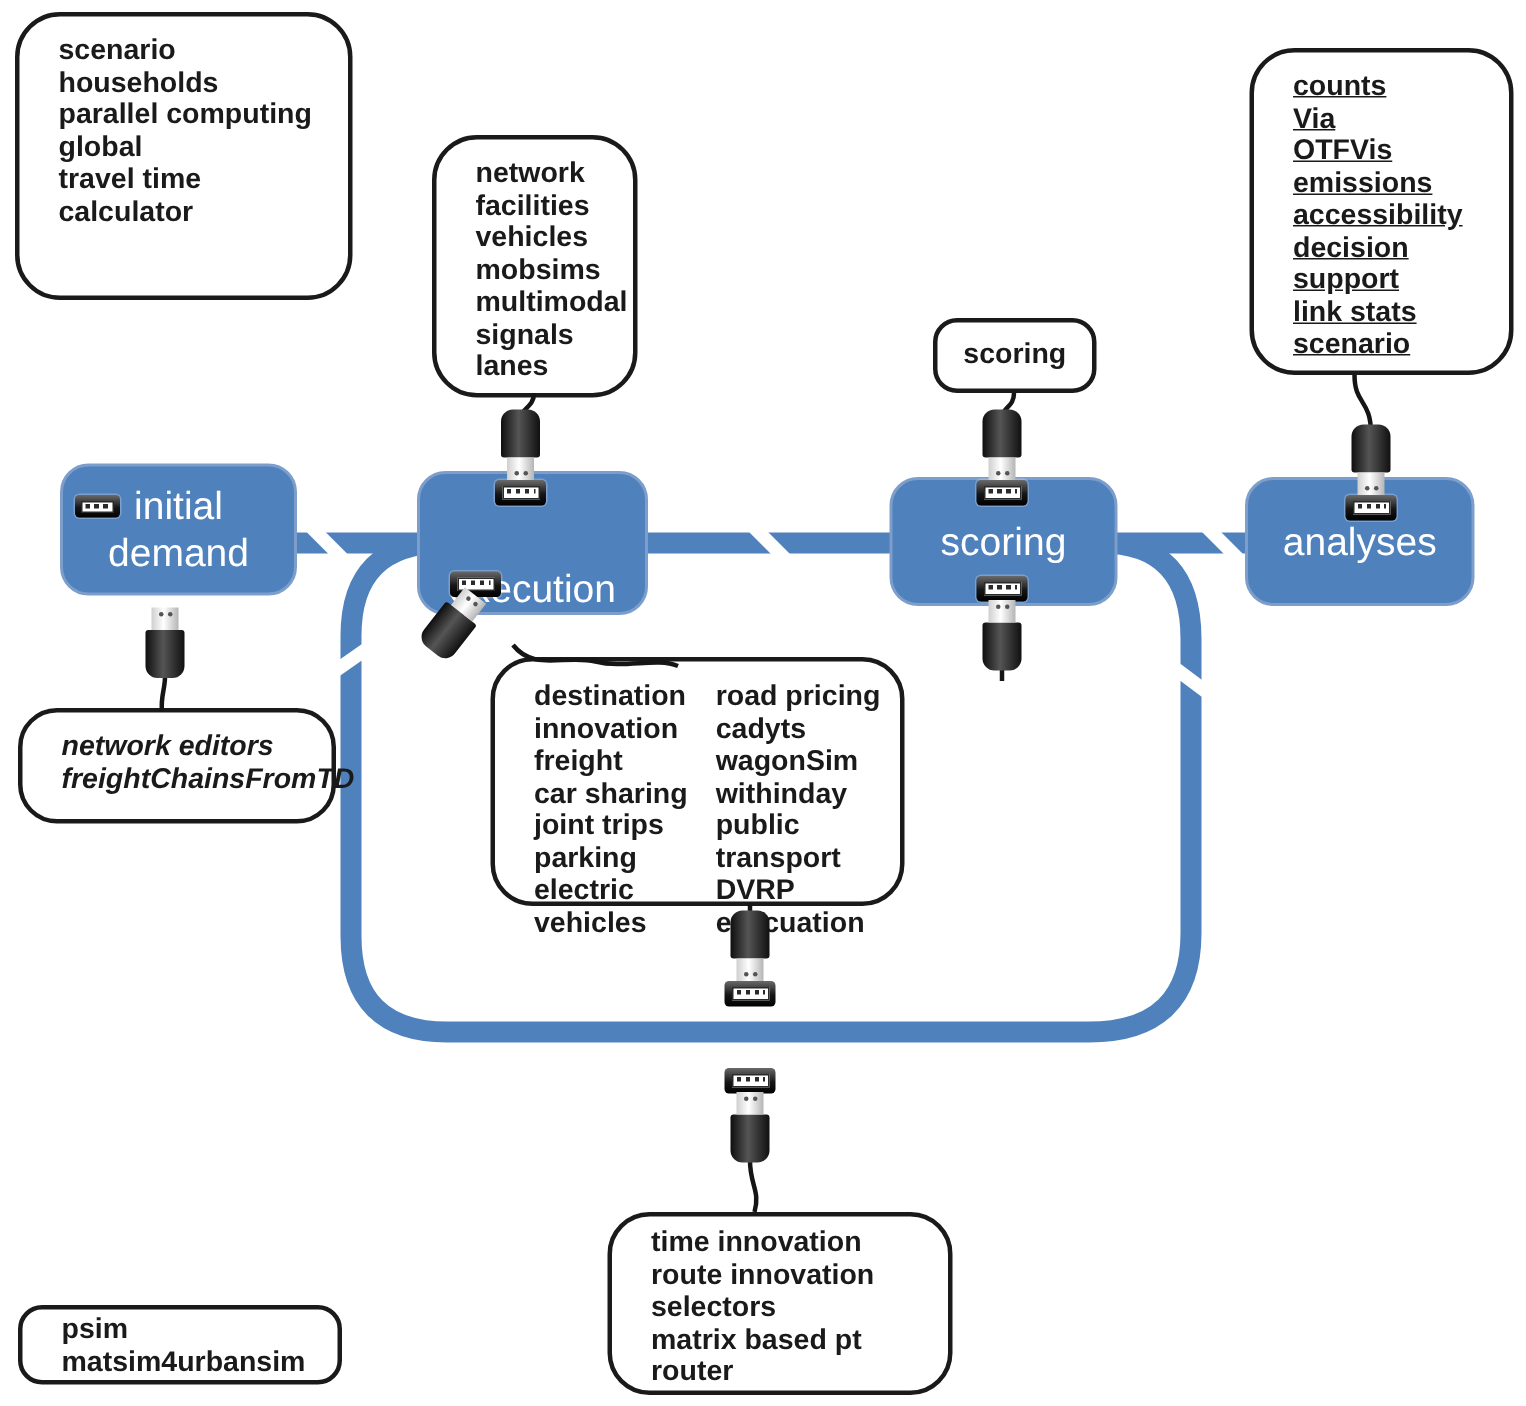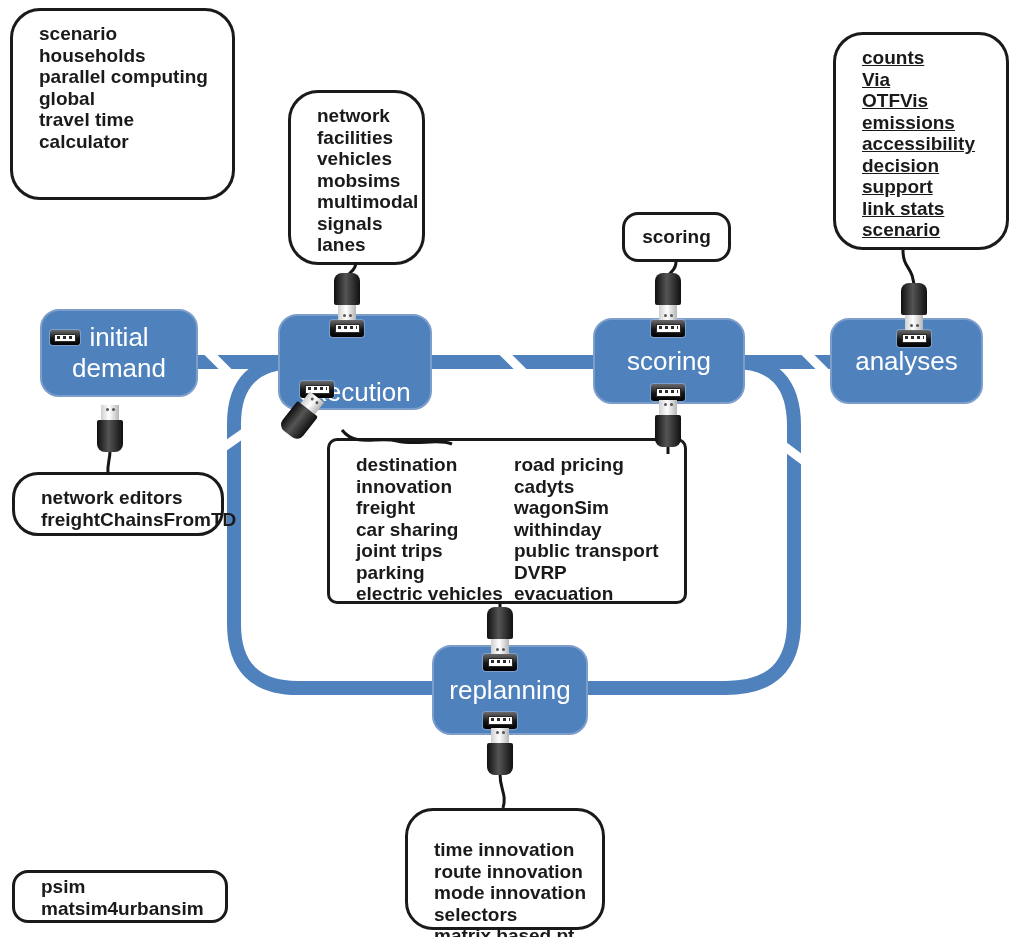--- a/index.html
+++ b/index.html
@@ -124,23 +124,20 @@
   </div>
   <div class="node" style="left:278px;top:314px;width:154px;height:96px;justify-content:flex-end;">
     <span>execution</span>
   </div>
   <div class="node" style="left:593px;top:318px;width:152px;height:86px;">
     <span>scoring</span>
   </div>
   <div class="node" style="left:830px;top:318px;width:153px;height:86px;align-items:center;">
     <span>analyses</span>
   </div>
-  <div class="node" style="left:432px;top:645px;width:156px;height:90px;">
-    <span>replanning</span>
-  </div>
 
   <div class="callout" style="left:10px;top:8px;width:225px;height:192px;border-radius:30px;">
     <div>
         <div>scenario</div>
         <div>households</div>
         <div>parallel computing</div>
         <div>global</div>
         <div>travel time calculator</div>
       </div>
   </div>
@@ -168,28 +165,28 @@
         <div>OTFVis</div>
         <div>emissions</div>
         <div>accessibility</div>
         <div>decision</div>
         <div>support</div>
         <div>link stats</div>
         <div>scenario</div>
       </div>
   </div>
 
-  <div class="callout" style="left:12px;top:472px;width:212px;height:64px;border-radius:26px;">
+  <div class="callout" style="left:12px;top:472px;width:212px;height:77px;border-radius:26px;font-style:italic;">
     <div>
         <div>network editors</div>
         <div>freightChainsFromTD</div>
       </div>
   </div>
 
-  <div class="callout" style="left:327px;top:438px;width:360px;height:166px;border-radius:10px;padding-top:13px;">
+  <div class="callout" style="left:327px;top:438px;width:276px;height:166px;border-radius:28px;padding-top:13px;">
     <div class="cols">
       <div>
           <div>destination</div>
           <div>innovation</div>
           <div>freight</div>
           <div>car sharing</div>
           <div>joint trips</div>
           <div>parking</div>
           <div>electric vehicles</div>
         </div>
@@ -198,25 +195,24 @@
           <div>cadyts</div>
           <div>wagonSim</div>
           <div>withinday</div>
           <div>public transport</div>
           <div>DVRP</div>
           <div>evacuation</div>
         </div>
     </div>
   </div>
 
-  <div class="callout" style="left:405px;top:808px;width:200px;height:122px;border-radius:28px;padding-top:28px;">
+  <div class="callout" style="left:405px;top:808px;width:230px;height:122px;border-radius:28px;padding-top:7px;">
     <div>
         <div>time innovation</div>
         <div>route innovation</div>
-        <div>mode innovation</div>
         <div>selectors</div>
         <div>matrix based pt router</div>
       </div>
   </div>
 
   <div class="callout" style="left:12px;top:870px;width:216px;height:53px;border-radius:16px;padding-top:3px;">
     <div>
         <div>psim</div>
         <div>matsim4urbansim</div>
       </div>

